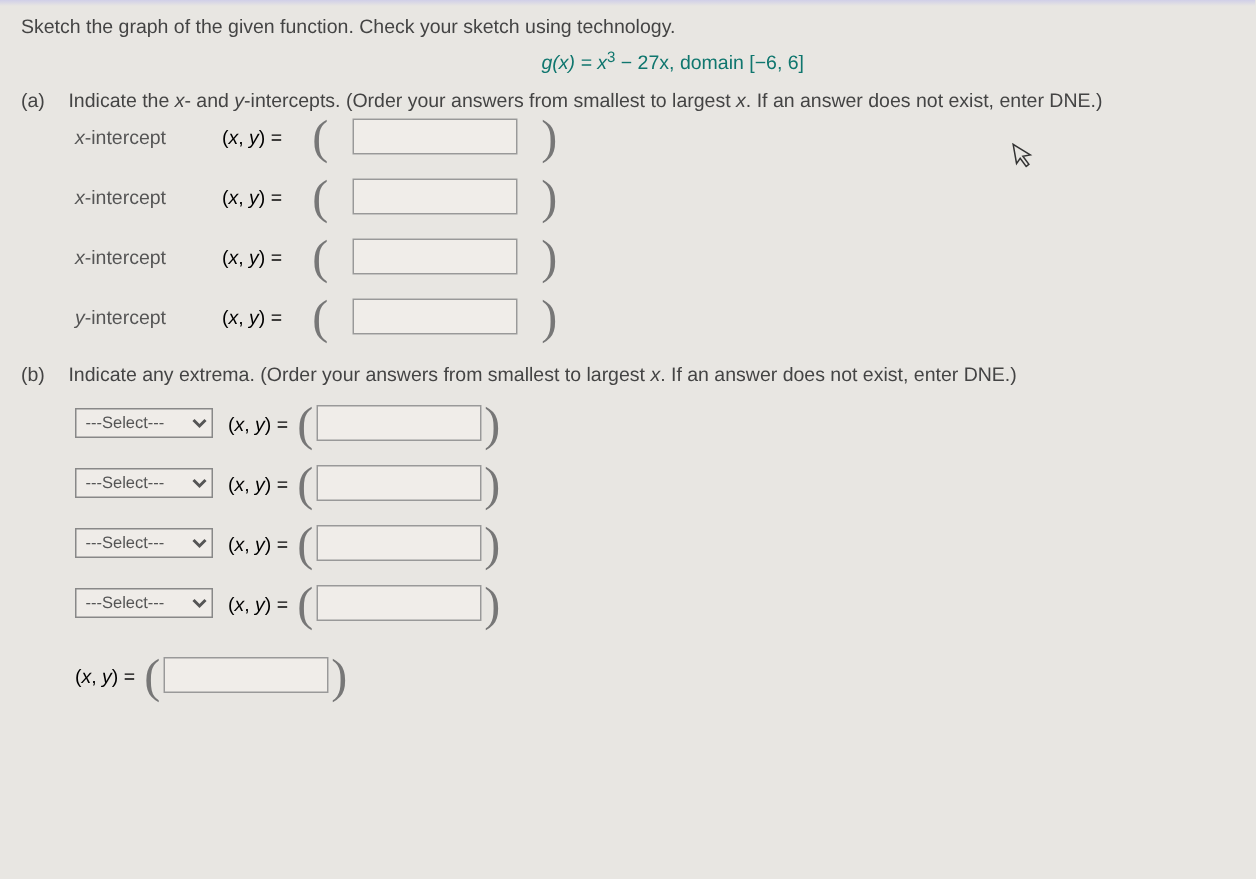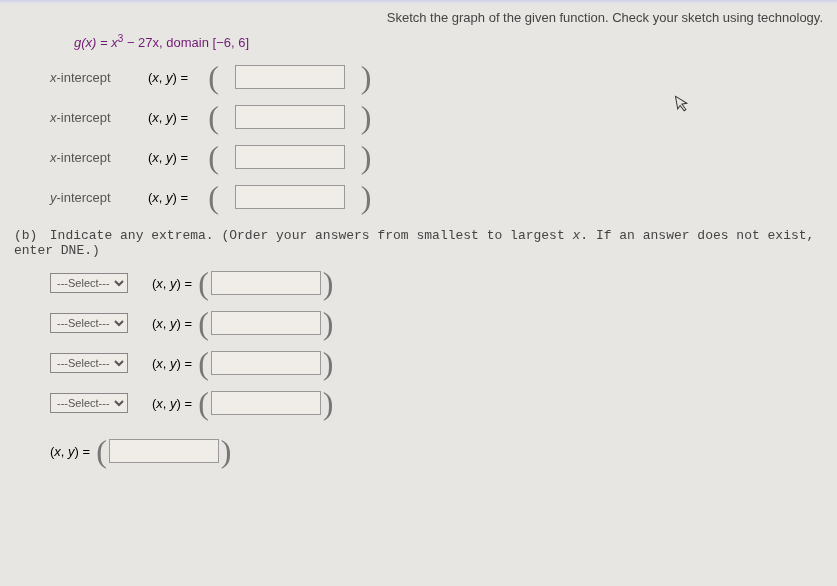--- a/index.html
+++ b/index.html
@@ -11,22 +11,22 @@
       width: 837px;
       height: 586px;
       padding: 8px 14px;
       position: relative;
     }
     .top-bar {
       height: 4px;
       background: linear-gradient(to bottom, #d0cfe8, #e8e6e2);
       margin: -8px -14px 6px -14px;
     }
-    .instruction { margin-bottom: 8px; color: #444; text-align: right; }
-    .formula-line { margin-left: 60px; margin-bottom: 10px; color: #701a75; }
+    .instruction { margin-bottom: 8px; color: #444; }
+    .formula-line { margin-left: 60px; margin-bottom: 10px; color: #0f766e; text-align: center; }
     .italic { font-style: italic; }
     .part-label { display: inline-block; width: 28px; color: #444; }
     .part-text { color: #444; }
     .section-a, .section-b, .section-c { margin-bottom: 14px; }
     .intercept-row {
       display: flex;
       align-items: center;
       margin-left: 36px;
       margin-bottom: 6px;
       height: 34px;
@@ -51,65 +51,69 @@
     .answer-input {
       width: 110px;
       height: 24px;
       border: 1px solid #999;
       background: #f0ede9;
       margin: 0 2px;
       padding: 2px 4px;
       font-size: 13px;
     }
     .select-box {
-      width: 78px;
+      width: 92px;
       height: 20px;
       border: 1px solid #888;
       background: #efece8;
       font-size: 11px;
       color: #555;
       padding: 1px 2px;
-      margin-right: 24px;
+      margin-right: 10px;
     }
     sup { font-size: 10px; vertical-align: super; }
     .cursor-icon {
       position: absolute;
       top: 94px;
       left: 676px;
       font-size: 14px;
       color: #333;
       transform: rotate(-10deg);
     }
     .extrema-row {
       display: flex;
       align-items: center;
       margin-left: 36px;
       margin-bottom: 6px;
       height: 34px;
     }
-    .b-header, .c-header { margin-left: 0; margin-bottom: 8px; color: #444; font-family: Liberation Mono, monospace; }
+    .b-header, .c-header { margin-left: 0; margin-bottom: 8px; color: #444; }
     .inflection-row {
       display: flex;
       align-items: center;
       margin-left: 36px;
       height: 34px;
     }
   </style>
 </head>
 <body>
 
 <div class="top-bar"></div>
 
 <div class="instruction">Sketch the graph of the given function. Check your sketch using technology.</div>
 
 <div class="formula-line">
   <span class="italic">g(x) = </span><span class="italic">x</span><sup>3</sup><span> − 27x, domain [−6, 6]</span>
 </div>
 
 <div class="section-a">
+  <div>
+    <span class="part-label">(a)</span>
+    <span class="part-text">Indicate the <span class="italic">x</span>- and <span class="italic">y</span>-intercepts. (Order your answers from smallest to largest <span class="italic">x</span>. If an answer does not exist, enter DNE.)</span>
+  </div>
 
   <div class="intercept-row">
     <span class="intercept-label"><span class="italic">x</span>-intercept</span>
     <span class="eq-label">(<span class="italic">x</span>, <span class="italic">y</span>)&nbsp;=</span>
     <span class="paren">(</span>
     <input class="answer-input" style="">
     <span class="paren">)</span>
   </div>
 
   <div class="intercept-row">

